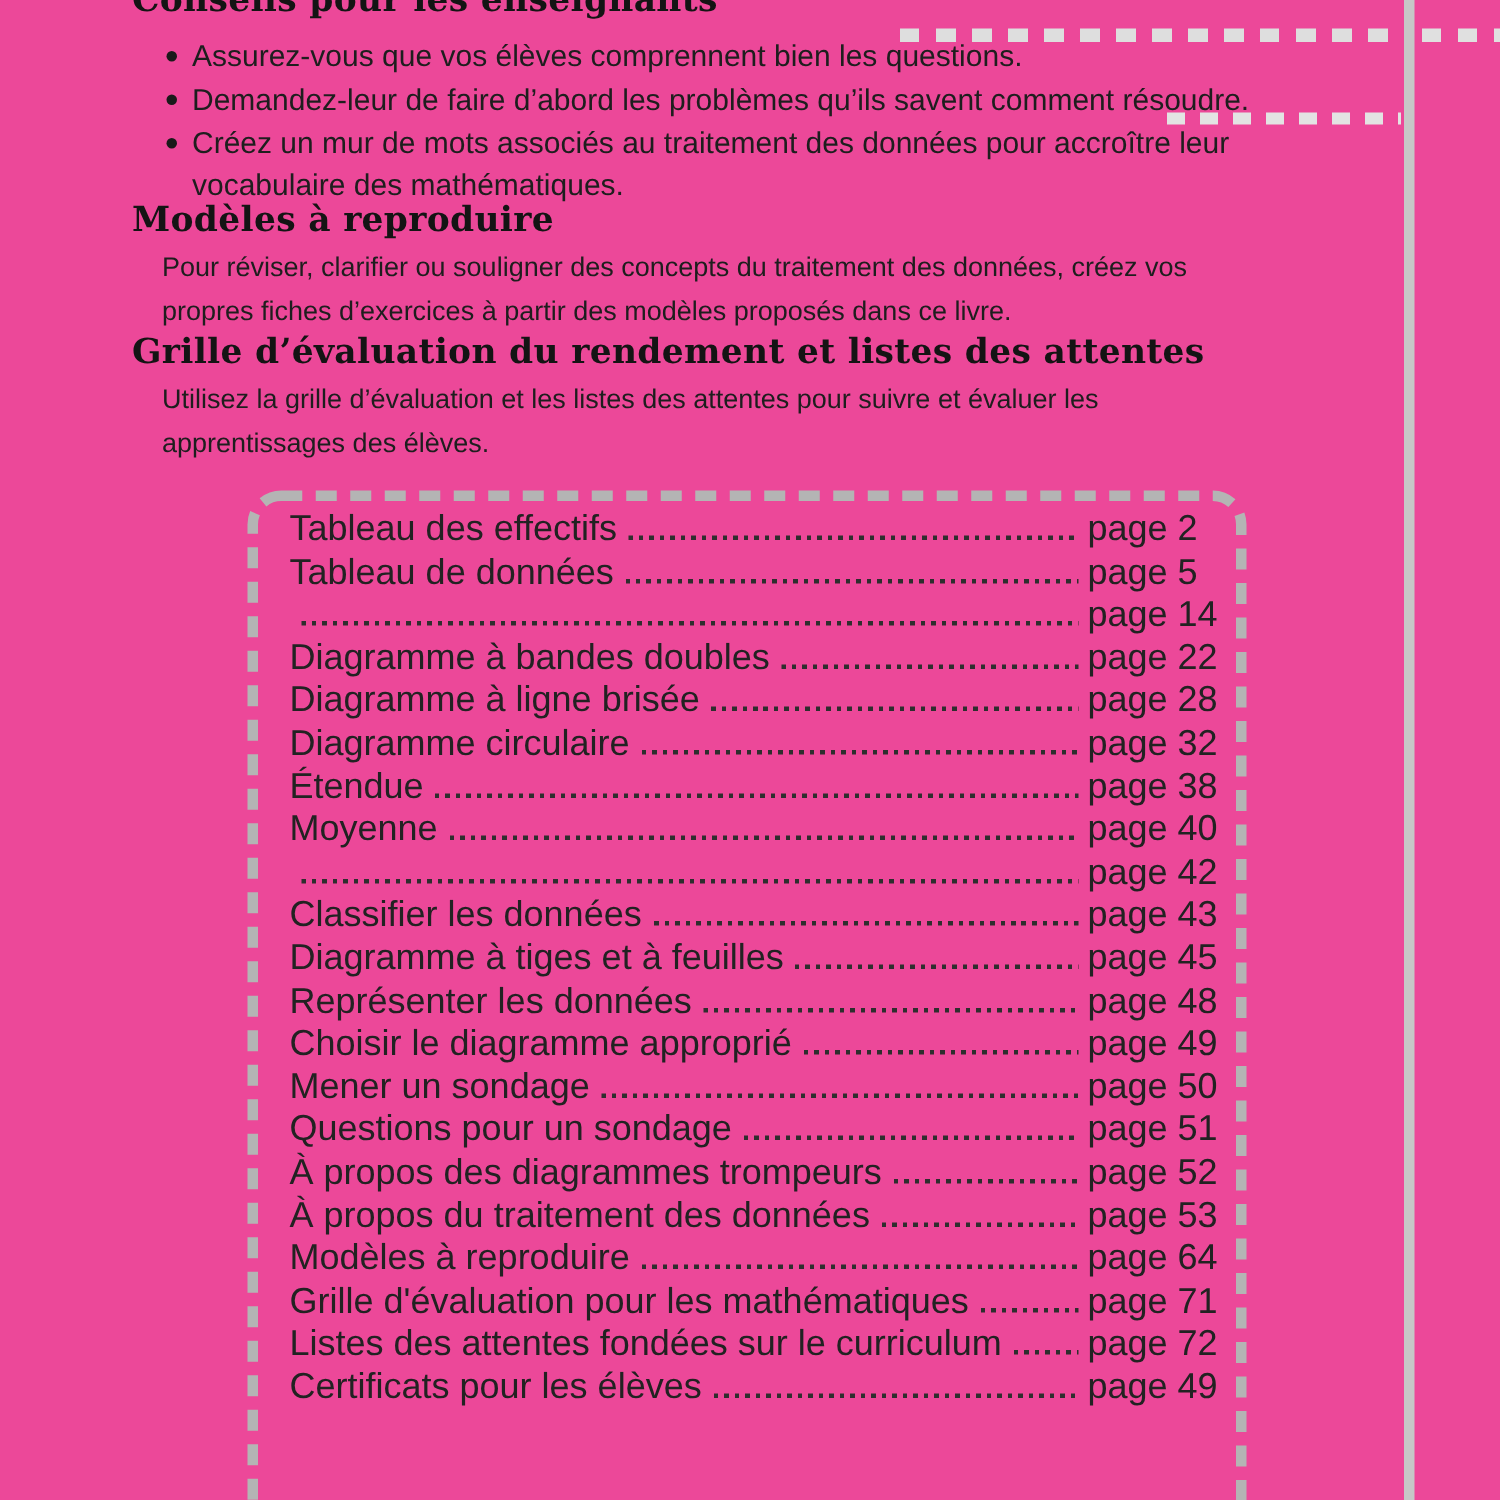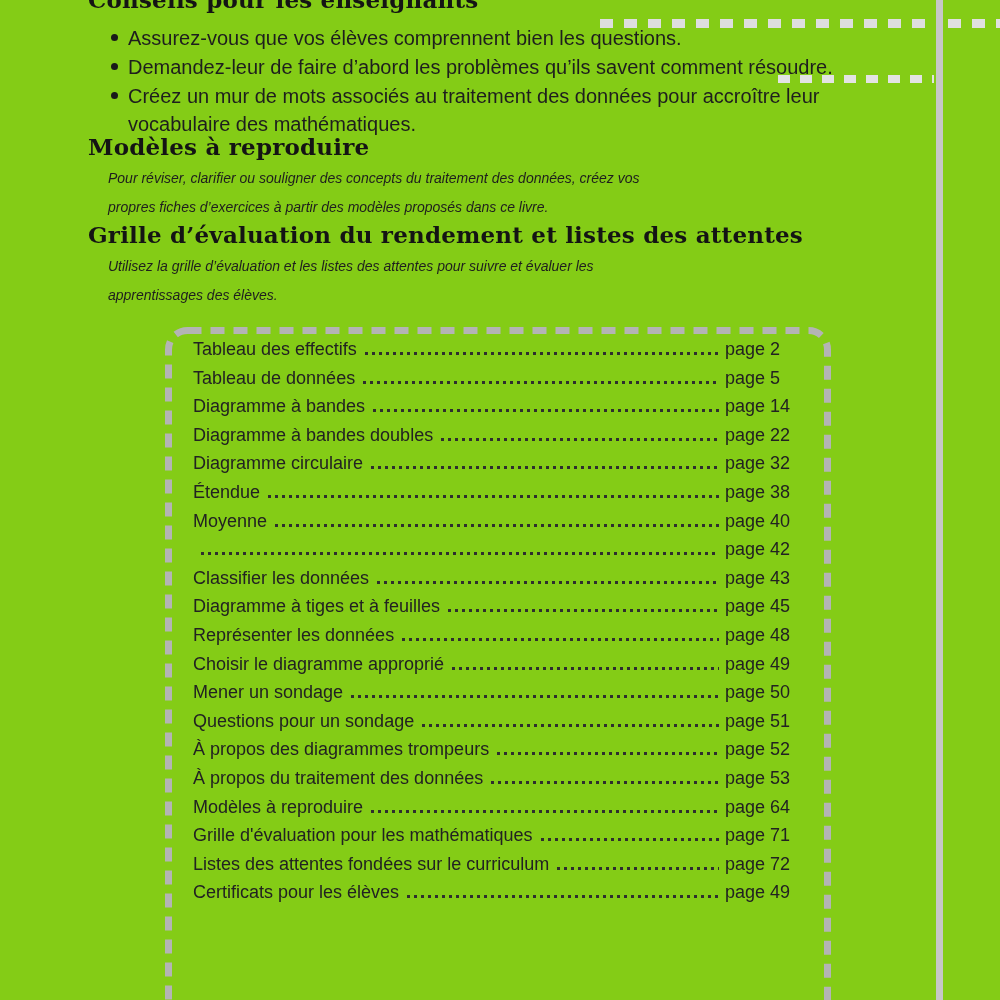--- a/index.html
+++ b/index.html
@@ -1,19 +1,19 @@
 <!DOCTYPE html>
 <html style="--text: #1e1e1e; --scanbar: #c7c7c7;"><head>
 <meta charset="utf-8">
 <style>
   html,body{margin:0;padding:0;background:#e9e9e9;}
   .page{
     position:relative;
     width:1000px;height:1000px;
-    background:#84cc16;
+    background:#ec4899;
     overflow:hidden;
     font-family:"Liberation Sans", sans-serif;
     color:var(--text,#1e1e1e);
   }
   
   .scan-bar{
     position:absolute;top:0;height:1000px;
     left:936px;width:7px;
     background:var(--scanbar,#c7c7c7);
   }
@@ -39,24 +39,23 @@
     letter-spacing:.2px;
     color:#141414;
     white-space:nowrap;
   }
   .h1{top:-13px;left:88px;}
   .h2a{top:134px;left:88px;}
   .h2b{top:222px;left:88px;text-align:right;}
   
   .para{
     position:absolute;margin:0;
-    font-size:14px;line-height:28.5px;
+    font-size:18px;line-height:28.5px;
     white-space:pre-line;
     color:#1e1e1e;
-    font-style:italic;
   }
   .p1{top:164px;left:108px;width:800px;}
   .p2{top:252px;left:108px;width:800px;}
   
   .bullets{
     position:absolute;top:24px;left:111px;
     margin:0;padding:0;list-style:none;
     width:820px;
   }
   .bullets li{
@@ -78,21 +77,21 @@
     width:666px;height:700px;
   }
   .toc-border{position:absolute;top:0;left:0;overflow:visible;}
   .toc-rows{
     position:relative;
     padding:12px 26px 0 28px;
   }
   .toc-row{
     display:flex;align-items:baseline;
     height:28.6px;
-    font-size:18px;
+    font-size:24px;
     color:#222;
   }
   .toc-label{white-space:nowrap;}
   .toc-leader{
     flex:1;height:3px;
     margin:0 6px 0 8px;
     background-image:repeating-linear-gradient(to right,#2e2e2e 0 3px,transparent 3px 7px);
   }
   .toc-page{width:80px;white-space:nowrap;}
 </style>
@@ -132,30 +131,34 @@
     <span class="toc-label">Tableau des effectifs</span>
     <span class="toc-leader"></span>
     <span class="toc-page">page 2</span>
   </div>
         <div class="toc-row">
     <span class="toc-label">Tableau de données</span>
     <span class="toc-leader"></span>
     <span class="toc-page">page 5</span>
   </div>
         <div class="toc-row">
-    <span class="toc-label">Diagramme à bandes</span>
     <span class="toc-leader"></span>
     <span class="toc-page">page 14</span>
   </div>
         <div class="toc-row">
     <span class="toc-label">Diagramme à bandes doubles</span>
     <span class="toc-leader"></span>
     <span class="toc-page">page 22</span>
   </div>
         <div class="toc-row">
+    <span class="toc-label">Diagramme à ligne brisée</span>
+    <span class="toc-leader"></span>
+    <span class="toc-page">page 28</span>
+  </div>
+        <div class="toc-row">
     <span class="toc-label">Diagramme circulaire</span>
     <span class="toc-leader"></span>
     <span class="toc-page">page 32</span>
   </div>
         <div class="toc-row">
     <span class="toc-label">Étendue</span>
     <span class="toc-leader"></span>
     <span class="toc-page">page 38</span>
   </div>
         <div class="toc-row">

